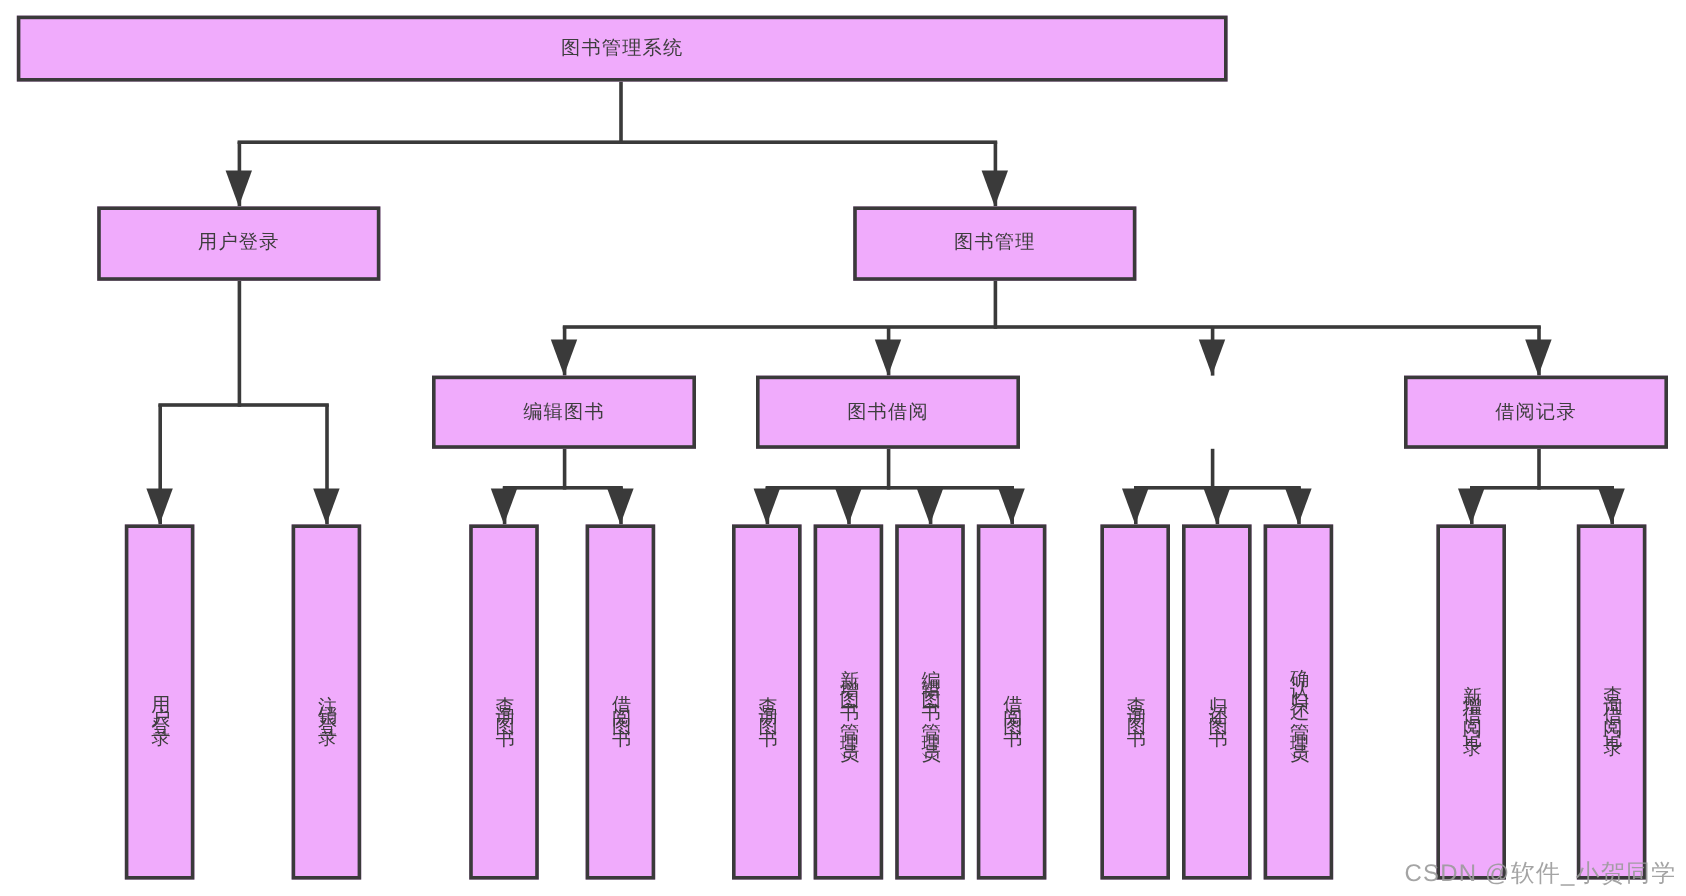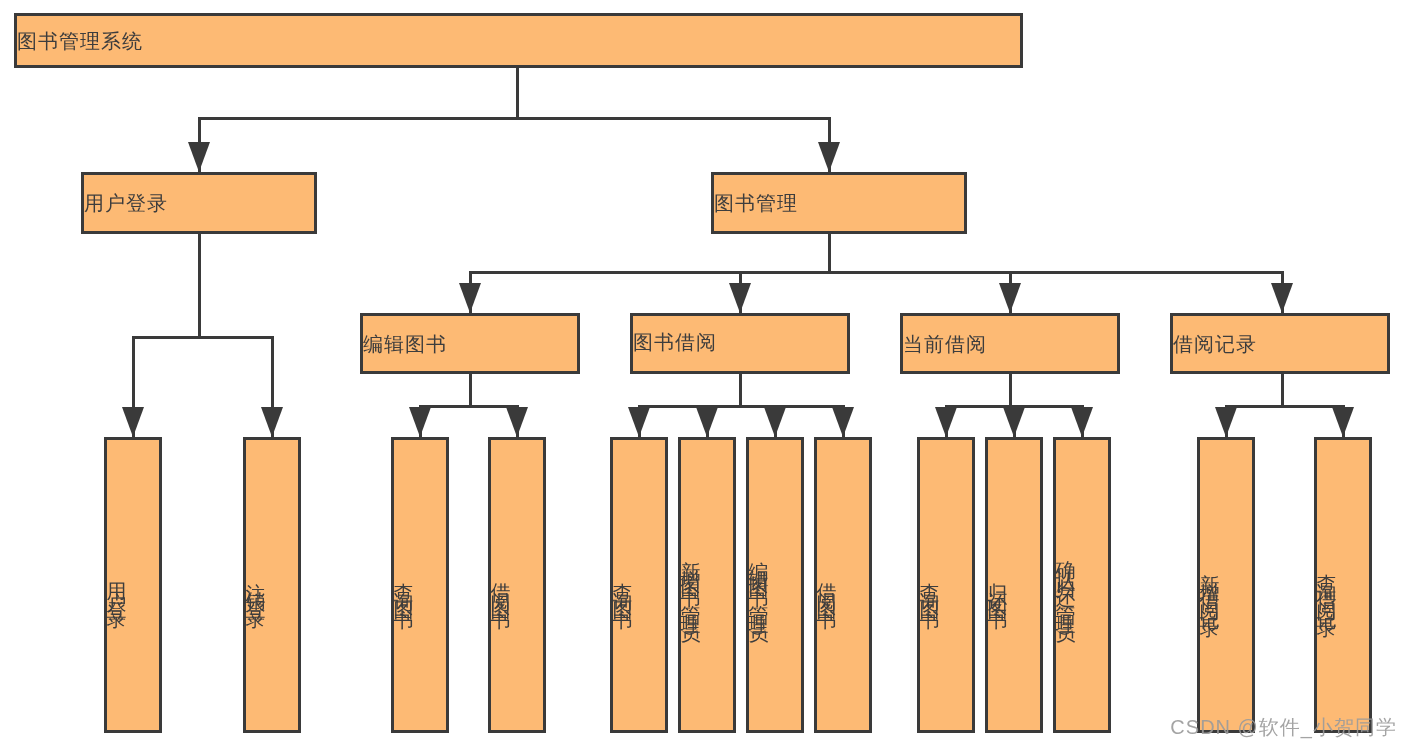--- a/index.html
+++ b/index.html
@@ -13,26 +13,26 @@
   #canvas{
     position:relative;
     width:1405px;height:747px;
     background:var(--bg);
     overflow:hidden;
   }
   .node{
     position:absolute;
     box-sizing:border-box;
     border:3px solid var(--stroke);
-    background:#fdba74;
+    background:#f0abfc;
     display:flex;
     align-items:center;
-    justify-content:flex-start;
+    justify-content:center;
     color:var(--text);
-    font-size:20px;
+    font-size:16px;
     line-height:1;
     z-index:2;
   }
   .node .lbl{
     letter-spacing:1px;
     white-space:nowrap;
   }
   .node.vertical .lbl{
     writing-mode:vertical-rl;
     text-orientation:mixed;
@@ -67,31 +67,28 @@
 <body>
 
 <div id="canvas" style="width: 1405px; height: 747px;">
   <span class="watermark">CSDN @软件_小贺同学</span>
 <div class="node horizontal" style="left: 14px; top: 13px; width: 1009px; height: 55px;">
       <span class="lbl">图书管理系统</span>
     </div>
     <div class="node horizontal" style="left: 81px; top: 172px; width: 236px; height: 62px;">
       <span class="lbl">用户登录</span>
     </div>
-    <div class="node horizontal" style="left: 711px; top: 172px; width: 256px; height: 62px;">
+    <div class="node horizontal" style="left: 711px; top: 172px; width: 236px; height: 62px;">
       <span class="lbl">图书管理</span>
     </div>
     <div class="node horizontal" style="left: 360px; top: 313px; width: 220px; height: 61px;">
       <span class="lbl">编辑图书</span>
     </div>
     <div class="node horizontal" style="left: 630px; top: 313px; width: 220px; height: 61px; font-family: Liberation Mono, monospace;">
       <span class="lbl">图书借阅</span>
-    </div>
-    <div class="node horizontal" style="left: 900px; top: 313px; width: 220px; height: 61px;">
-      <span class="lbl">当前借阅</span>
     </div>
     <div class="node horizontal" style="left: 1170px; top: 313px; width: 220px; height: 61px;">
       <span class="lbl">借阅记录</span>
     </div>
     <div class="node vertical" style="left: 104px; top: 437px; width: 58px; height: 296px;">
       <span class="lbl">用户登录</span>
     </div>
     <div class="node vertical" style="left: 243px; top: 437px; width: 58px; height: 296px;">
       <span class="lbl">注销登录</span>
     </div>

